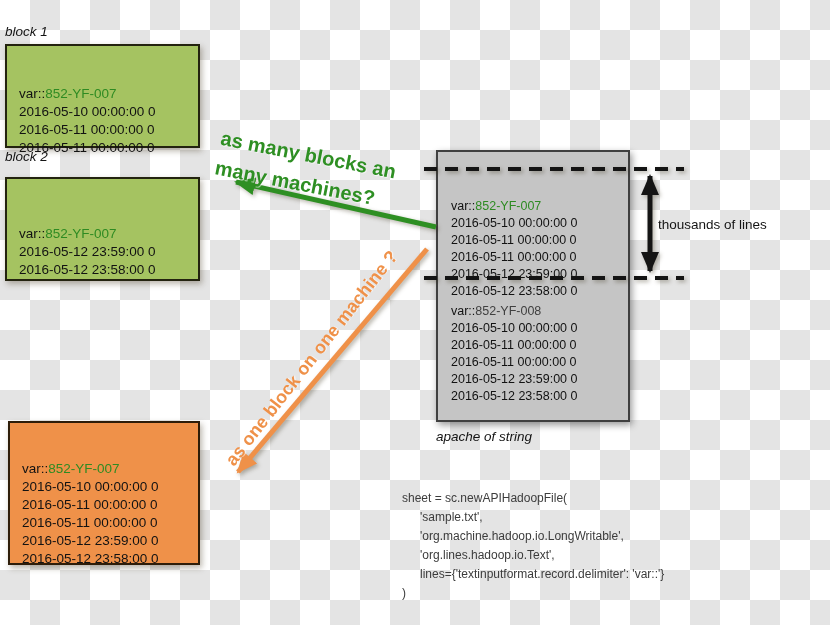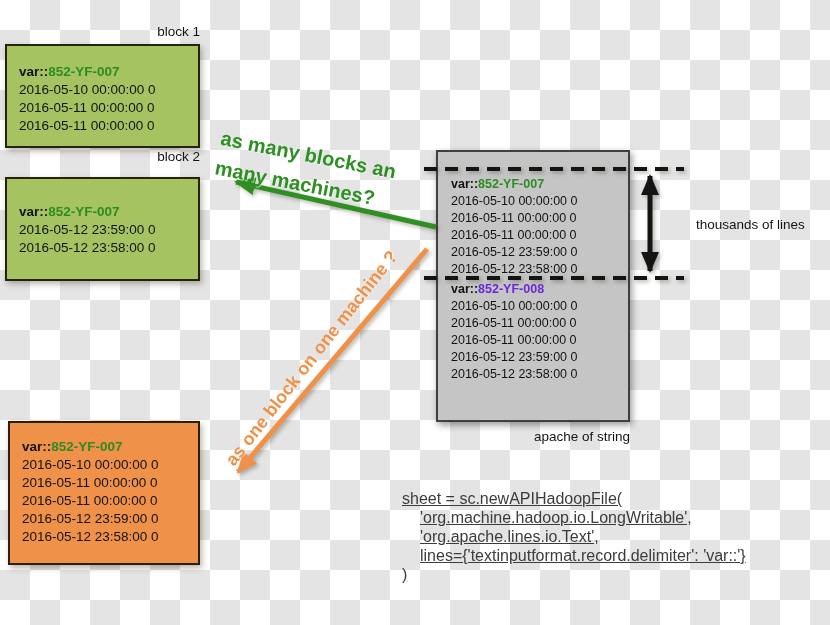--- a/index.html
+++ b/index.html
@@ -5,55 +5,55 @@
   html,body { margin:0; padding:0; }
   .canvas {
     position:relative; width:830px; height:625px; overflow:hidden;
     background-color:#ffffff;
     background-image: conic-gradient(#e4e4e4 0 25%, #ffffff 0 50%, #e4e4e4 0 75%, #ffffff 0);
     background-size:60px 60px;
     background-position:0 0;
     font-family:"Liberation Sans", sans-serif;
     color:#141414;
   }
-  .box-label { position:absolute; font-size:13.5px; color:#141414; text-align:right; white-space:nowrap; }
+  .box-label { position:absolute; font-size:13.5px; color:#141414; text-align:left; white-space:nowrap;font-style:italic; }
   .datbox {
     position:absolute; box-sizing:border-box;
     border:2px solid #23230f;
     box-shadow:2px 3px 6px rgba(60,45,20,.35);
     font-size:13.5px; color:#121212;
   }
   .green-box  { background:#a5c361; }
   .orange-box { background:#ef9149; border-color:#2e1d09; }
   .gray-box   { background:#c5c5c5; border-color:#3f3f3f; box-shadow:2px 3px 7px rgba(0,0,0,.4); }
   .rows { line-height:18px; white-space:nowrap; }
-  .var-line { font-weight:bold; }
+  .var-line { font-weight:normal;margin-top:22px; }
   .var-green { color:#2e8b22; }
-  .var-red   { color:#6d28d9; }
+  .var-red   { color:#404040; }
   .hdfs-section { position:absolute; font-size:12.5px; line-height:17px; white-space:nowrap; }
   .svg-overlay { position:absolute; left:0; top:0; pointer-events:none; }
   .arrow-shadow { filter:drop-shadow(2px 2px 2px rgba(50,40,15,.35)); }
   .green-note {
     position:absolute; left:224px; top:123px;
     transform:rotate(11deg); transform-origin:0 0;
     font-size:20px; font-weight:bold; color:#2e8f23;
     line-height:30px; white-space:nowrap;
     text-shadow:1px 1px 0 rgba(255,255,255,.55);
   }
   .orange-note {
     position:absolute; left:238px; top:448px; height:22px; line-height:22px;
     transform:rotate(-52deg); transform-origin:0 100%;
     font-size:18px; font-weight:bold; color:#ef9149;
     white-space:nowrap;
     text-shadow:1px 1px 0 rgba(255,255,255,.55);
   }
-  .side-note { position:absolute; left:658px; top:217px; font-size:13.5px; white-space:nowrap;margin-left:38px; }
+  .side-note { position:absolute; left:658px; top:217px; font-size:13.5px; white-space:nowrap; }
   .code-block {
     position:absolute; left:402px; top:489px;
-    font-size:16px; line-height:19px; color:#3c3c3c; white-space:nowrap;text-decoration:underline;
+    font-size:12px; line-height:19px; color:#3c3c3c; white-space:nowrap;
   }
   .code-line.ind { padding-left:18px; }
 </style>
 </head>
 <body>
 
 <div class="canvas">
 
   <div class="box-label" style="left:5px; top:24px; width:195px;">block 1</div>
   <div class="datbox green-box" style="left:5px; top:44px; width:195px; height:104px; padding:17px 0 0 12px;">
@@ -128,19 +128,20 @@
   </svg>
 
   <div class="green-note">
     <div>as many blocks an</div>
     <div>many machines?</div>
   </div>
   <div class="orange-note">as one block on one machine ?</div>
 
   <div class="code-block">
     <div class="code-line">sheet = sc.newAPIHadoopFile(</div>
+    <div class="code-line ind">'sample.txt',</div>
     <div class="code-line ind">'org.machine.hadoop.io.LongWritable',</div>
-    <div class="code-line ind">'org.apache.lines.io.Text',</div>
+    <div class="code-line ind">'org.lines.hadoop.io.Text',</div>
     <div class="code-line ind">lines={'textinputformat.record.delimiter': 'var::'}</div>
     <div class="code-line">)</div>
   </div>
 
 </div>
 
 </body></html>

